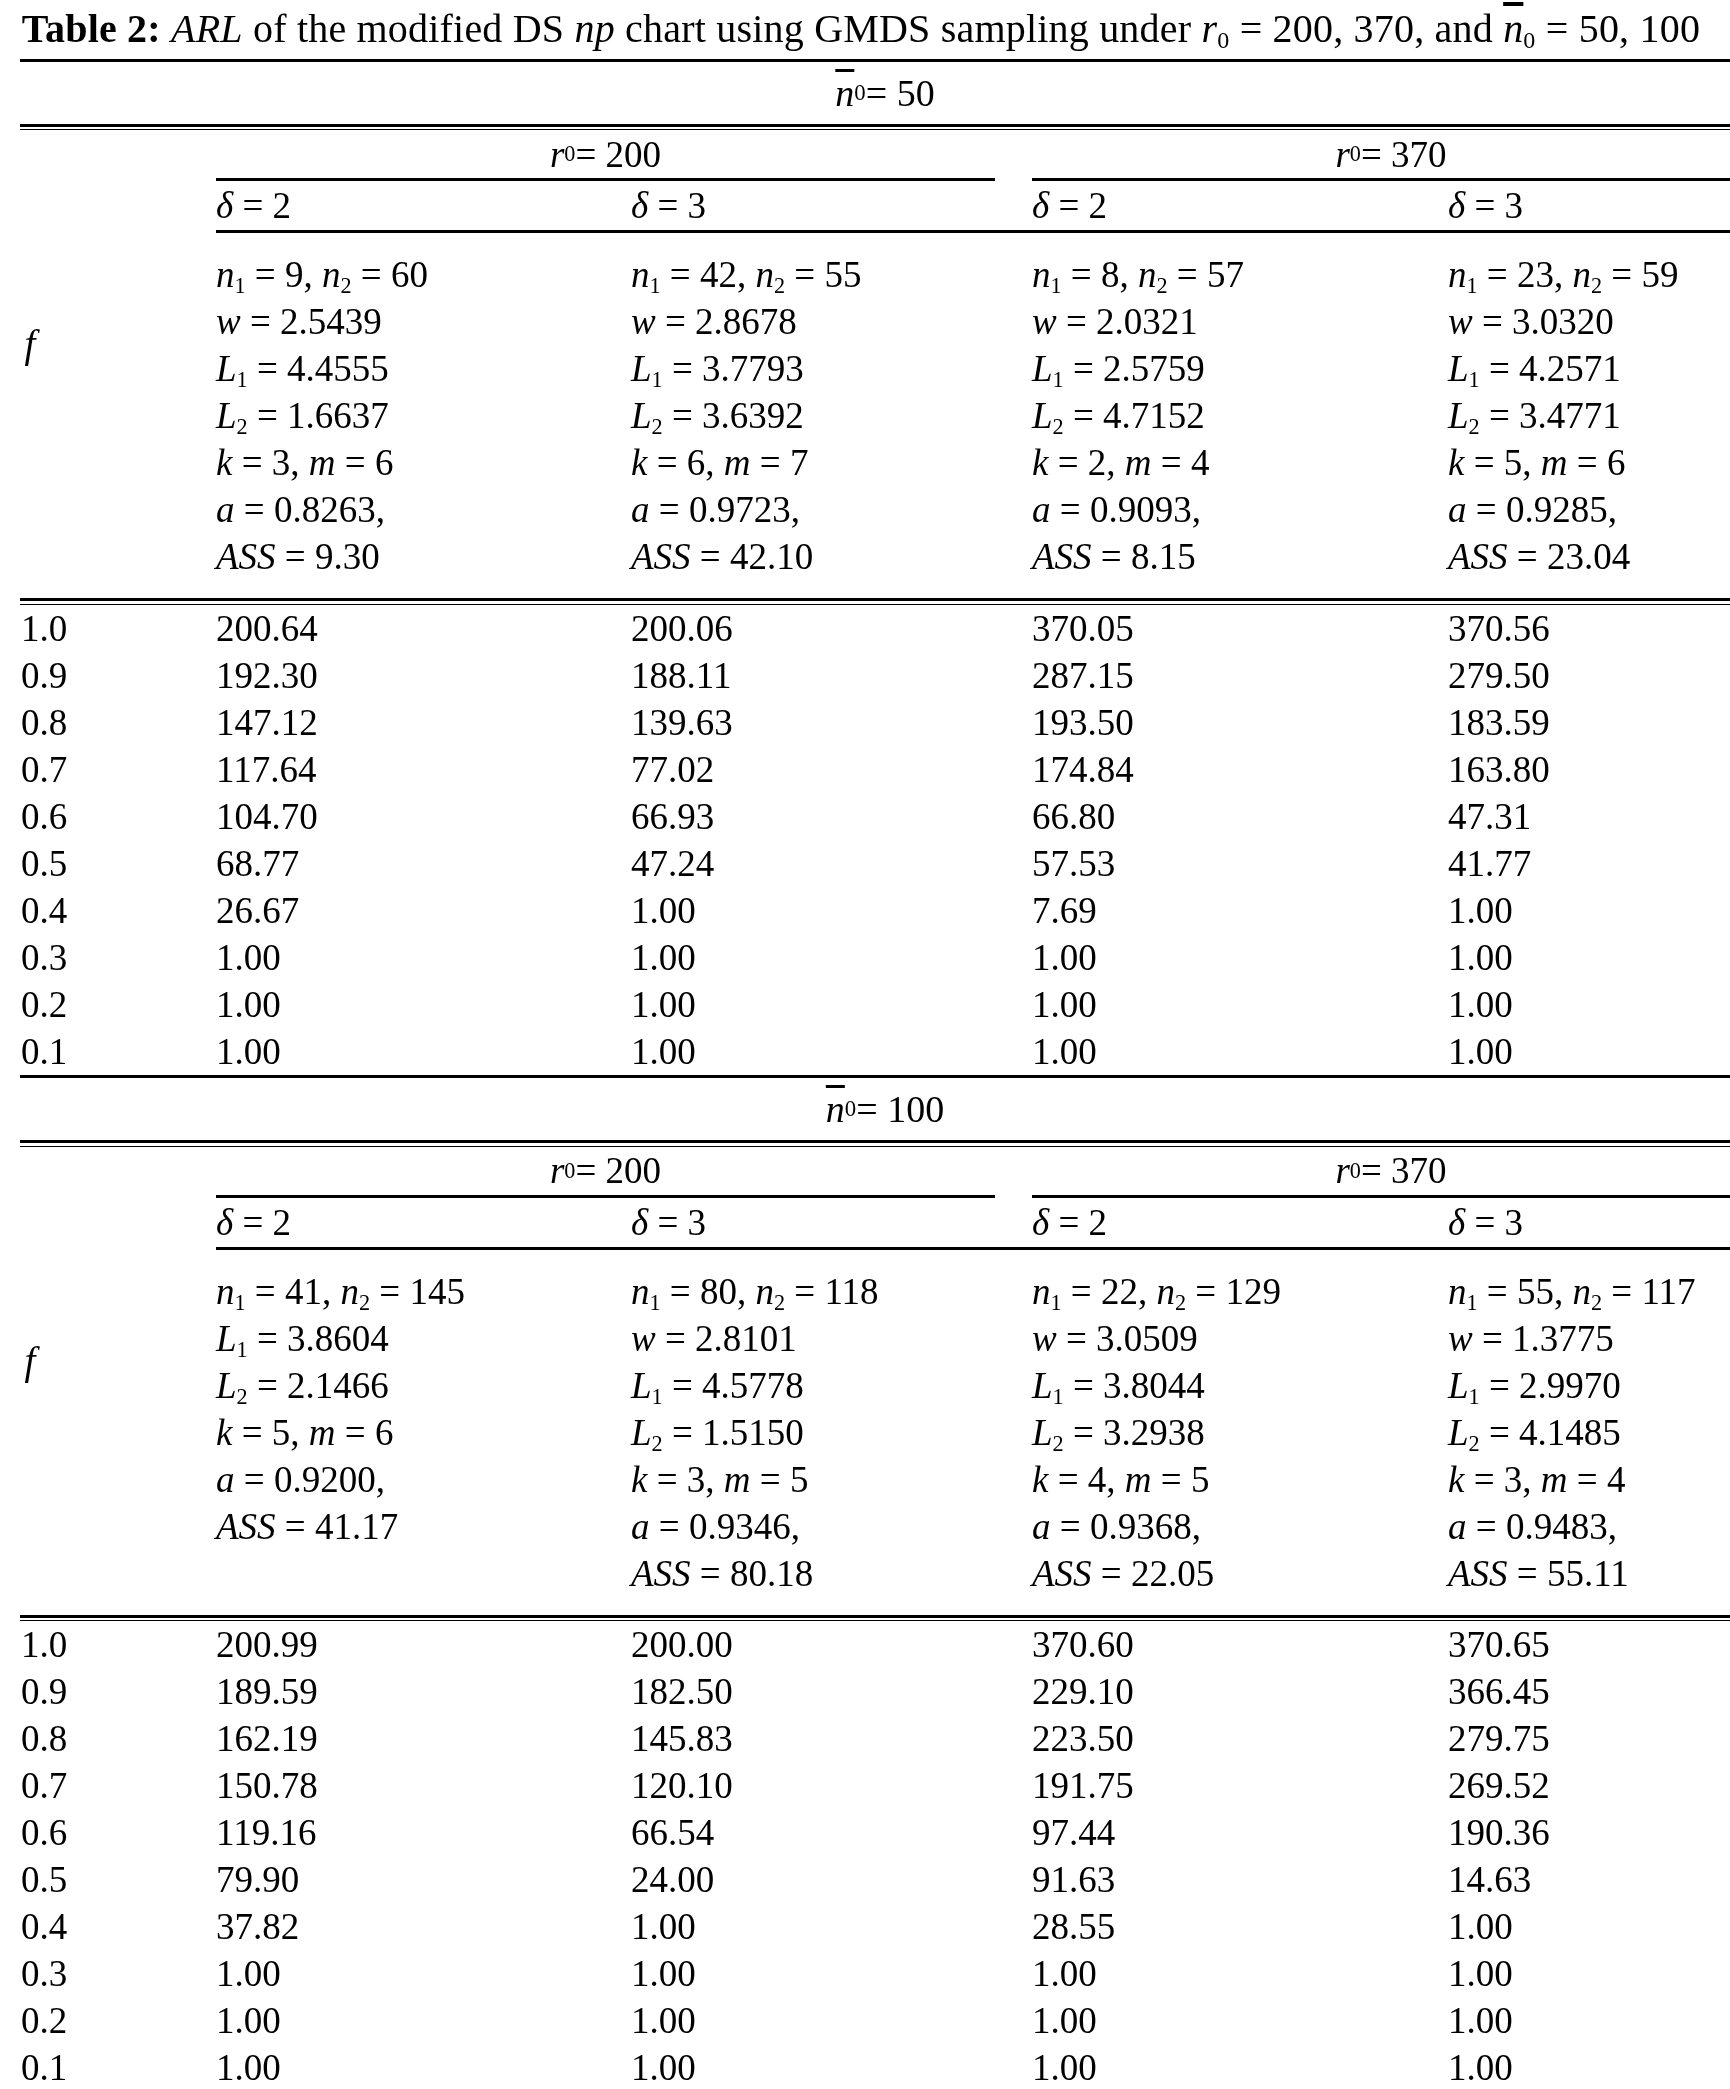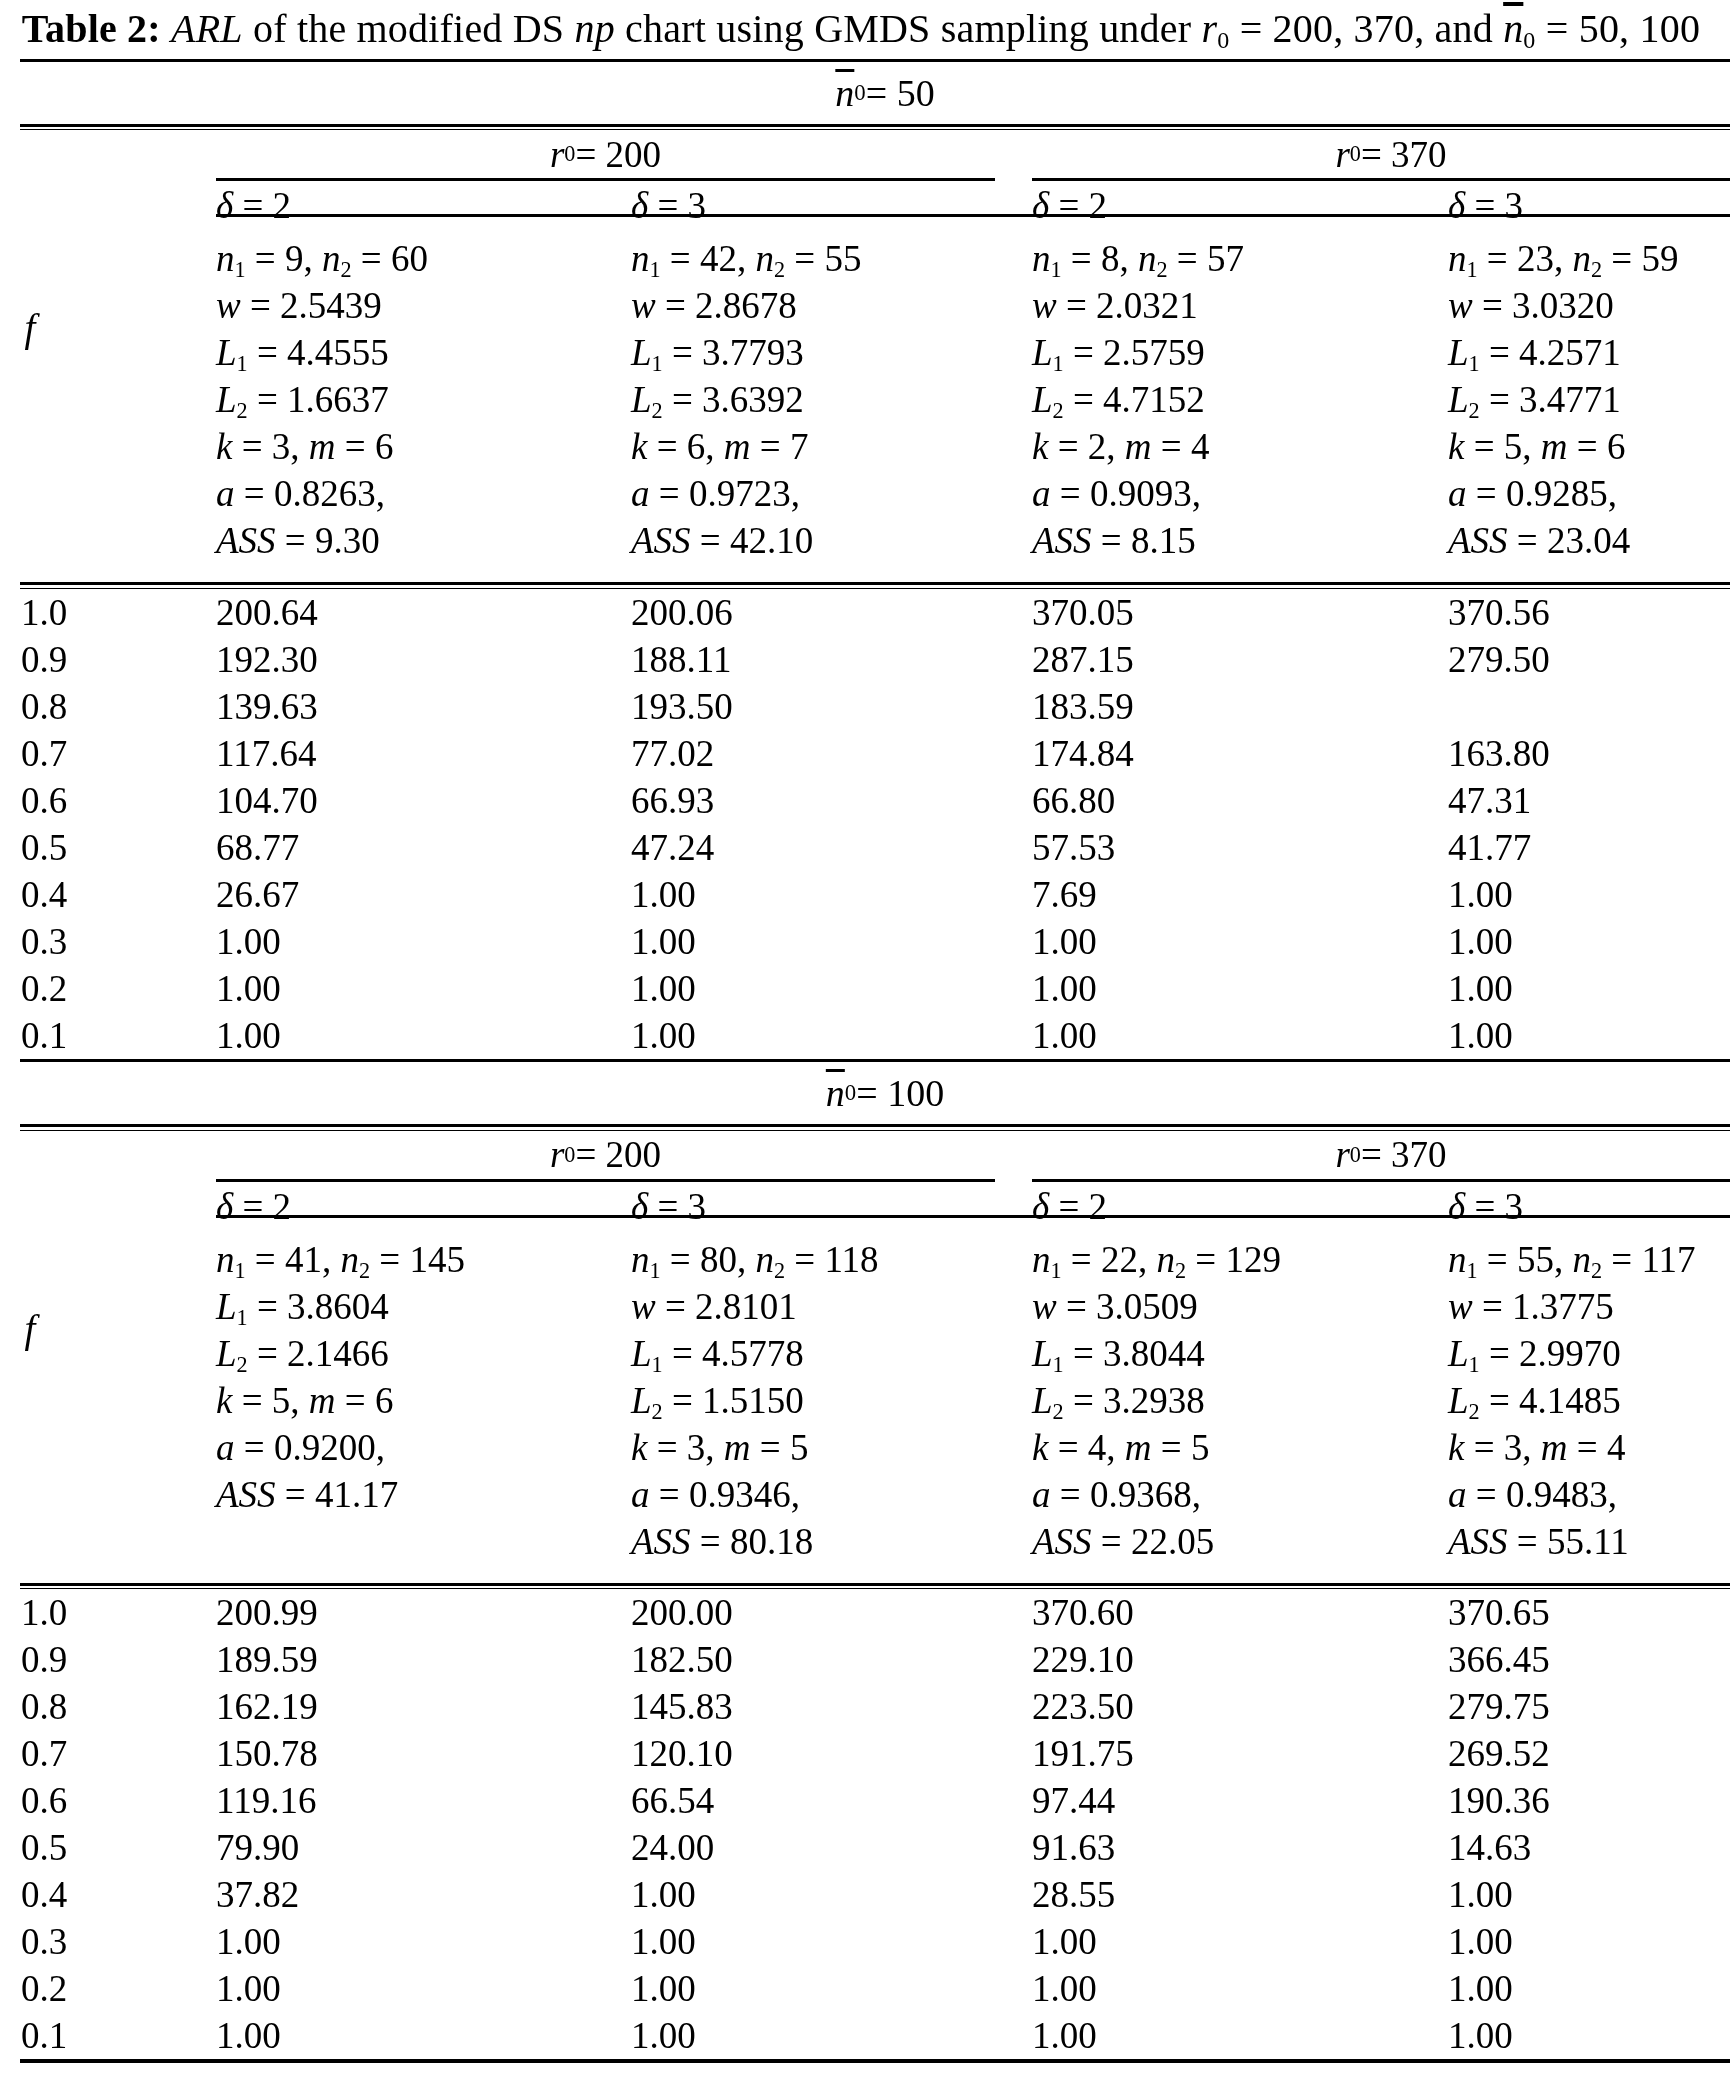--- a/index.html
+++ b/index.html
@@ -33,21 +33,21 @@
   }
   .group-row{height:51px;}
   .group-cell{padding:0;}
   .gc1{grid-column:2/4;}
   .gc2{grid-column:4/6;}
   .group-inner{
     height:48px;display:flex;align-items:center;justify-content:center;
     border-bottom:3.5px solid #000;font-size:37px;
   }
   .gc1 .group-inner{margin-right:37px;}
-  .delta-row .cell{line-height:49px;height:33px;}
+  .delta-row .cell{line-height:49px;height:49px;}
   .param-row .pcol{padding:18px 0;}
   .pline{line-height:47px;white-space:nowrap;font-size:37px;}
   .f-head{padding-top:88px;padding-left:4.4px;font-size:39px;}
   .data-row .cell{line-height:47px;height:47px;white-space:nowrap;}
   .fcol{padding-left:1px;}
 </style>
 </head>
 <body>
 
 <div class="page">
@@ -136,20 +136,21 @@
           </div>
           <div class="sec-grid data-row">
             <div class="cell fcol">0.9</div>
             <div class="cell val">192.30</div>
             <div class="cell val">188.11</div>
             <div class="cell val">287.15</div>
             <div class="cell val">279.50</div>
           </div>
           <div class="sec-grid data-row">
             <div class="cell fcol">0.8</div>
+            <div class="cell val">147.12</div>
             <div class="cell val">139.63</div>
             <div class="cell val">193.50</div>
             <div class="cell val">183.59</div>
           </div>
           <div class="sec-grid data-row">
             <div class="cell fcol">0.7</div>
             <div class="cell val">117.64</div>
             <div class="cell val">77.02</div>
             <div class="cell val">174.84</div>
             <div class="cell val">163.80</div>

